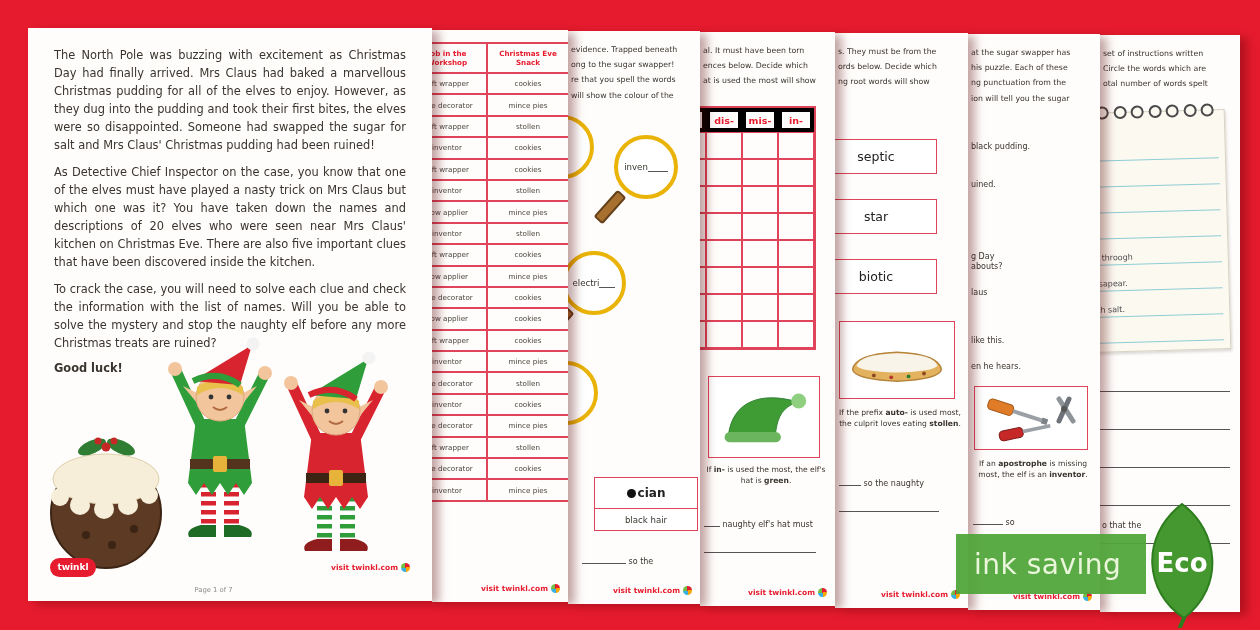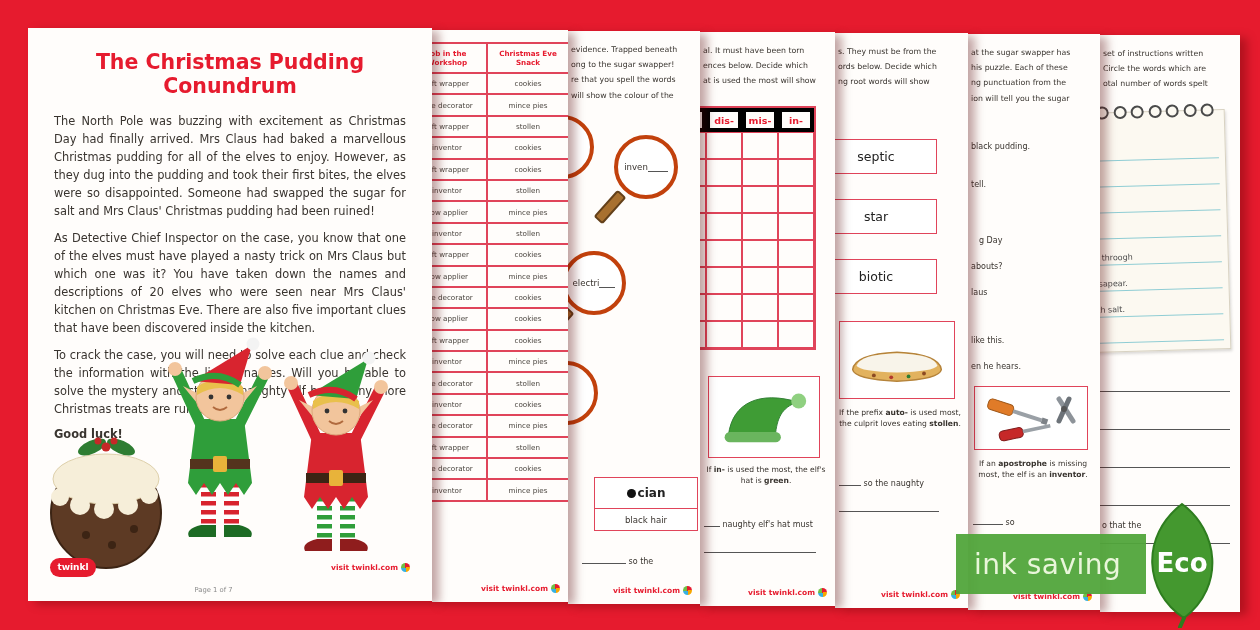--- a/index.html
+++ b/index.html
@@ -29,21 +29,21 @@
   .p2-row{display:flex;}
   .p2-hcell{width:80px;height:30px;border:1px solid #e0445a;color:#e61b2e;font-weight:bold;font-size:7.2px;display:flex;align-items:center;justify-content:center;text-align:center;padding:1px;}
   .p2-hcell:last-child,.p2-cell:last-child{width:82px;}
   .p2-cell{width:80px;height:21.4px;border:1px solid #e0445a;font-size:7.2px;color:#4a453f;display:flex;align-items:center;justify-content:center;}
 
   .toplines{position:absolute;left:3px;right:6px;top:11px;font-size:7.8px;line-height:1.95;}
   .frag{position:absolute;font-size:8px;white-space:nowrap;}
   .blank{display:inline-block;border-bottom:1.1px solid #555;height:9px;vertical-align:baseline;}
 
   .mag{position:absolute;width:72px;height:72px;}
-  .lens{position:absolute;width:64px;height:64px;border:4px solid #c2410c;border-radius:50%;background:#fff;display:flex;align-items:center;justify-content:center;font-size:8.6px;}
+  .lens{position:absolute;width:64px;height:64px;border:4px solid #eab308;border-radius:50%;background:#fff;display:flex;align-items:center;justify-content:center;font-size:8.6px;}
   .handle{position:absolute;left:-10px;top:54px;width:12px;height:36px;background:#a8702f;border:2px solid #63401a;border-radius:3px;transform:rotate(42deg);}
 
   .suffix-box{position:absolute;left:26px;top:446px;width:104px;border:1.5px solid #e0445a;text-align:center;background:#fff;}
   .suffix-top{height:30px;display:flex;align-items:center;justify-content:center;font-weight:bold;font-size:12px;gap:2px;color:#222;}
   .sdot{width:9px;height:9px;border-radius:50%;background:#111;display:inline-block;}
   .suffix-bottom{height:22px;border-top:1.5px solid #e0445a;font-size:8.6px;display:flex;align-items:center;justify-content:center;}
 
   .p4-table{position:absolute;left:-26px;top:74px;border:2px solid #e0445a;}
   .p4-row{display:flex;}
   .p4-hcell{width:36px;height:24px;border:4px solid #000000;color:#e61b2e;font-weight:bold;font-size:9.5px;display:flex;align-items:center;justify-content:center;}
@@ -65,21 +65,20 @@
   .eco-box{position:absolute;left:956px;top:534px;width:190px;height:60px;background:rgba(81,165,59,.95);z-index:10;display:flex;align-items:center;padding-left:18px;}
   .eco-label{color:#e9f6da;font-size:28px;letter-spacing:.5px;}
   .eco-leaf{position:absolute;left:1130px;top:500px;width:104px;height:128px;z-index:11;}
 </style>
 </head>
 <body>
 
 <div class="stage">
 
   <div class="sheet" id="p1">
-    <h1 class="p1-title">The Christmas Pudding Conundrum</h1>
     <p class="p1-para">The North Pole was buzzing with excitement as Christmas Day had finally arrived. Mrs Claus had baked a marvellous Christmas pudding for all of the elves to enjoy. However, as they dug into the pudding and took their first bites, the elves were so disappointed. Someone had swapped the sugar for salt and Mrs Claus' Christmas pudding had been ruined!</p>
     <p class="p1-para">As Detective Chief Inspector on the case, you know that one of the elves must have played a nasty trick on Mrs Claus but which one was it? You have taken down the names and descriptions of 20 elves who were seen near Mrs Claus' kitchen on Christmas Eve. There are also five important clues that have been discovered inside the kitchen.</p>
     <p class="p1-para">To crack the case, you will need to solve each clue and check the information with the list of names. Will you be able to solve the mystery and stop the naughty elf before any more Christmas treats are ruined?</p>
     <p class="p1-luck">Good luck!</p>
 
     <svg class="p1-art" viewBox="0 0 376 248">
       <defs>
         <pattern id="stR" patternUnits="userSpaceOnUse" width="10" height="9">
           <rect width="10" height="9" fill="#ffffff"></rect>
             <rect width="10" height="4.5" fill="#d8242f"></rect>
@@ -413,22 +412,22 @@
   </div>
 
   <div class="sheet" id="p6">
     <div class="toplines">
       <div>at the sugar swapper has</div>
       <div>his puzzle. Each of these</div>
       <div>ng punctuation from the</div>
       <div>ion will tell you the sugar</div>
     </div>
     <div class="frag" style="left:3px;top:108px;">black pudding.</div>
-    <div class="frag" style="left:3px;top:146px;">tell.</div>
-    <div class="frag" style="left:3px;top:202px;margin-left:8px;">g Day</div>
+    <div class="frag" style="left:3px;top:146px;">uined.</div>
+    <div class="frag" style="left:3px;top:218px;">g Day</div>
     <div class="frag" style="left:3px;top:228px;">abouts?</div>
     <div class="frag" style="left:3px;top:254px;">laus</div>
     <div class="frag" style="left:3px;top:302px;">like this.</div>
     <div class="frag" style="left:3px;top:328px;">en he hears.</div>
     <div class="img-box" style="left:6px;top:352px;width:114px;height:64px;">
       <svg viewBox="0 0 100 54" width="100" height="54">
         <g transform="rotate(18 30 20)">
           <rect x="6" y="14" width="26" height="11" rx="4" fill="#e07b28" stroke="#9c5517"></rect>
           <rect x="32" y="17.5" width="30" height="4" fill="#9aa0a6"></rect>
           <rect x="62" y="16.5" width="6" height="6" fill="#7d8287"></rect>

